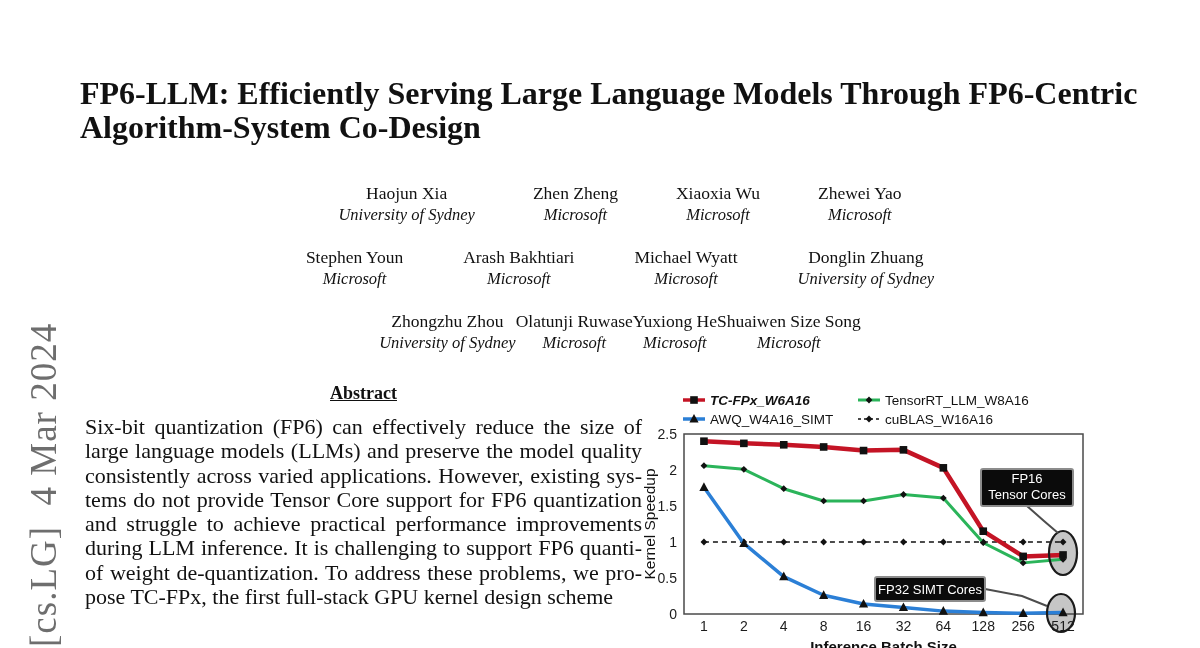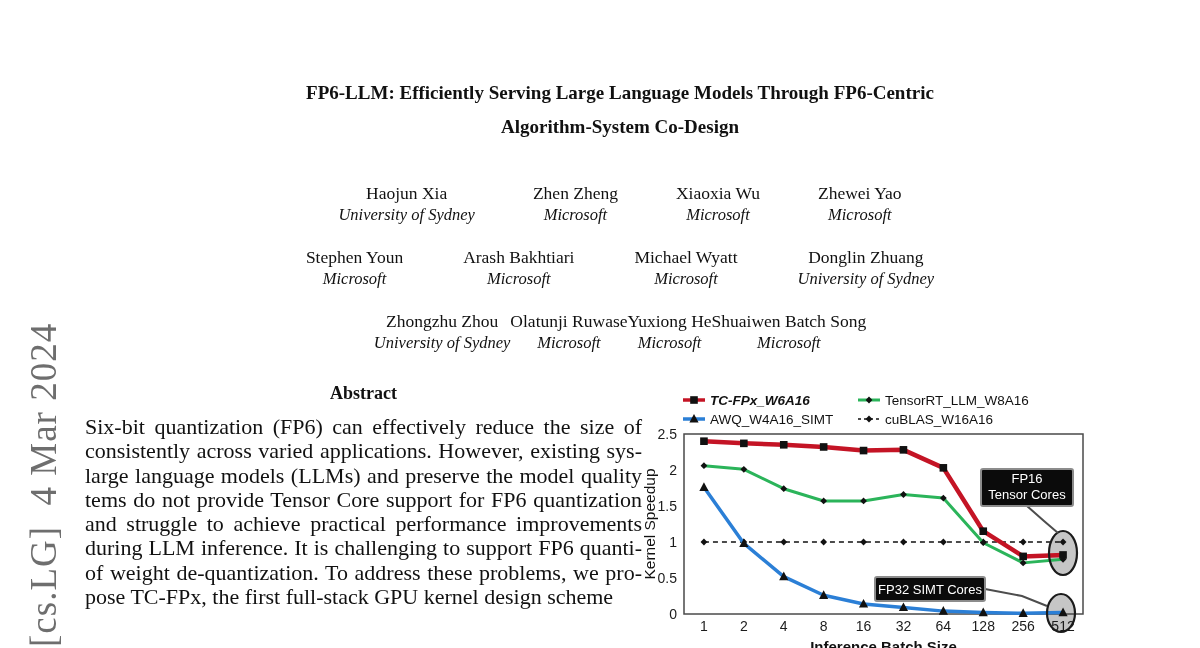--- a/index.html
+++ b/index.html
@@ -8,32 +8,32 @@
     background:#ffffff;font-family:"Liberation Serif",serif;color:#111;
   }
   .arxiv-strip-text{
     position:absolute;left:22px;top:647px;
     transform:rotate(-90deg);transform-origin:left top;
     font-family:"Liberation Serif",serif;font-size:37px;color:#6e6e6e;
     white-space:pre;letter-spacing:1px;
   }
   .title{
     position:absolute;top:76px;left:80px;width:1080px;margin:0;
-    text-align:center;font-size:19px;font-weight:bold;line-height:34px;
+    font-size:32px;font-weight:bold;line-height:34px;
   }
   .authors{position:absolute;top:182px;left:80px;width:1080px;}
   .author-row{display:flex;justify-content:center;margin-bottom:20px;}
   .author-row.r1{gap:58px;align-items:center;}
   .author-row.r2{gap:60px;}
   .author-row.r3{}
   .author{text-align:center;line-height:22px;}
   .author .name{font-size:17.5px;}
   .author .aff{font-size:16.5px;font-style:italic;}
   .col-left{position:absolute;left:85px;top:383px;width:557px;}
-  .abs-head{text-align:center;font-weight:bold;font-size:18px;margin-bottom:11px;}
+  .abs-head{text-align:center;font-weight:bold;font-size:18px;margin-bottom:11px;text-decoration:underline;}
   .abs-line{font-size:22px;line-height:24.3px;text-align:justify;text-align-last:justify;}
   .abs-line.clipped{text-align-last:auto;}
   .col-right{position:absolute;left:640px;top:385px;width:460px;height:263px;}
   svg text{font-family:"Liberation Sans",sans-serif;}
 </style>
 </head>
 <body>
 
 <div>
 
@@ -85,31 +85,31 @@
         </div>
       <div class="author">
           <div class="name">Olatunji Ruwase</div>
           <div class="aff">Microsoft</div>
         </div>
       <div class="author">
           <div class="name">Yuxiong He</div>
           <div class="aff">Microsoft</div>
         </div>
       <div class="author">
-          <div class="name">Shuaiwen Batch Song</div>
+          <div class="name">Shuaiwen Size Song</div>
           <div class="aff">Microsoft</div>
         </div>
     </div>
   </div>
 
   <div class="col-left">
     <div class="abs-head">Abstract</div>
     <div class="abs-line">Six-bit quantization (FP6) can effectively reduce the size of</div>
+    <div class="abs-line">large language models (LLMs) and preserve the model quality</div>
     <div class="abs-line">consistently across varied applications. However, existing sys-</div>
-    <div class="abs-line">large language models (LLMs) and preserve the model quality</div>
     <div class="abs-line">tems do not provide Tensor Core support for FP6 quantization</div>
     <div class="abs-line">and struggle to achieve practical performance improvements</div>
     <div class="abs-line">during LLM inference. It is challenging to support FP6 quanti-</div>
     <div class="abs-line">of weight de-quantization. To address these problems, we pro-</div>
     <div class="abs-line clipped">pose TC-FPx, the first full-stack GPU kernel design scheme</div>
   </div>
 
   <div class="col-right">
     <svg width="460" height="263" viewBox="0 0 460 263">
         <ellipse cx="423" cy="168" rx="14" ry="22" fill="#c6c6c6"></ellipse>

